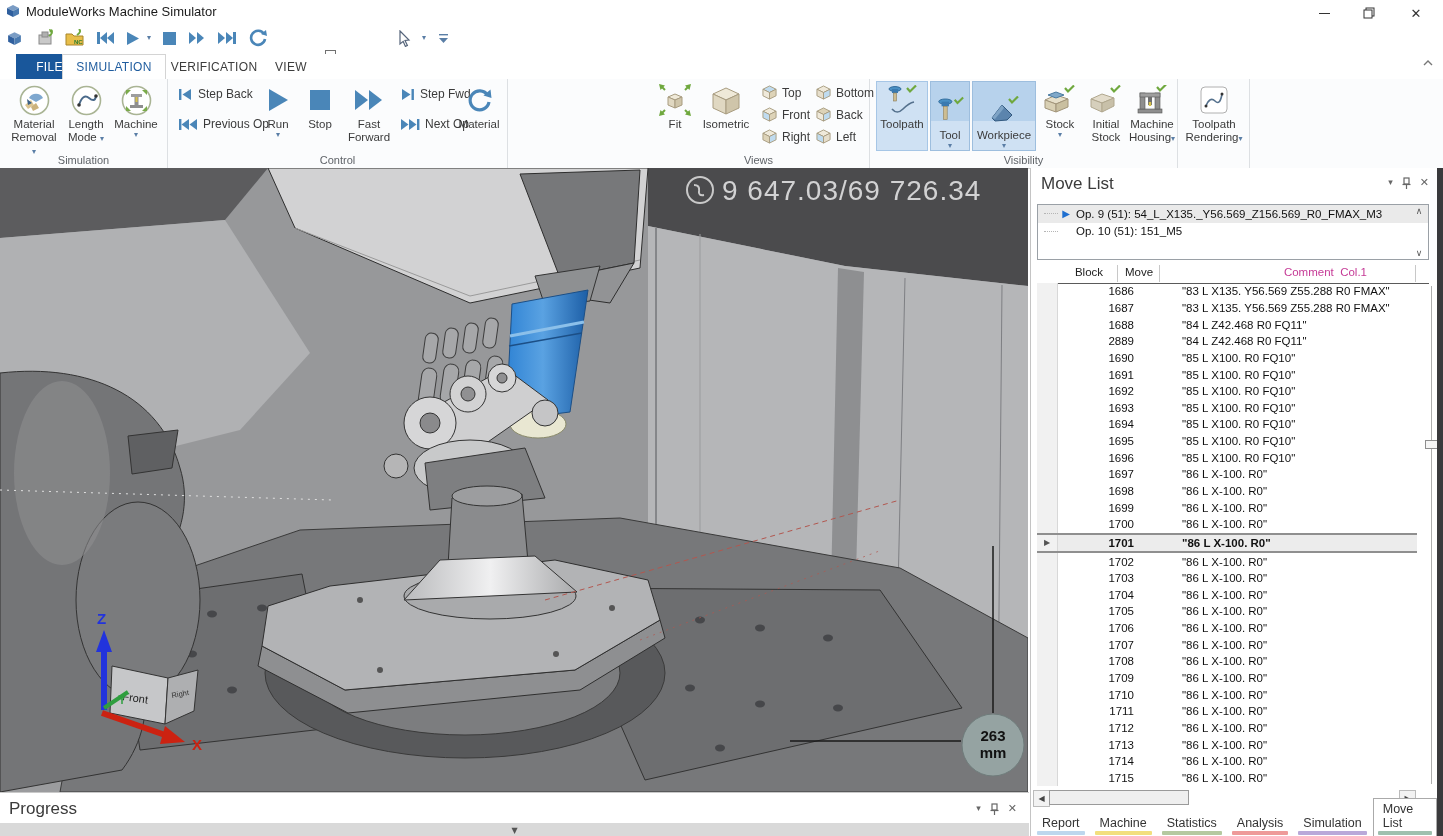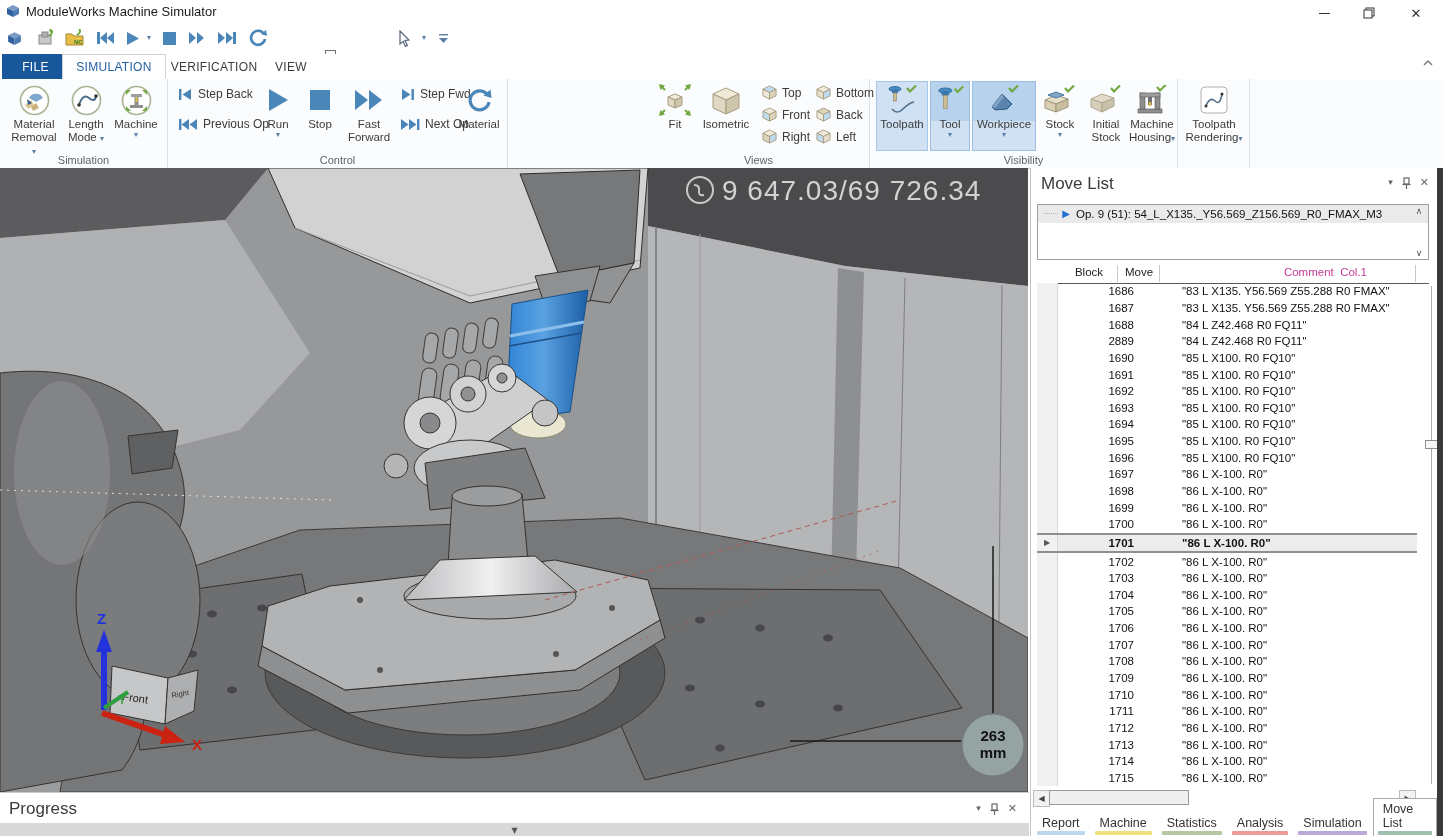--- a/index.html
+++ b/index.html
@@ -31,21 +31,21 @@
 
   
   .ribbon{position:absolute;left:0;top:79px;width:1443px;height:89px;background:#fbfcfd;border-bottom:1px solid #d0d0d0;}
   .grp{position:absolute;top:0;height:89px;border-right:1px solid #dde0e3;box-sizing:border-box;}
   .grp-label{position:absolute;bottom:2px;left:0;width:100%;text-align:center;font-size:11px;color:#5f6368;white-space:nowrap;}
   .bigbtn{position:absolute;top:3px;display:flex;flex-direction:column;align-items:center;
           font-size:11.5px;line-height:13px;color:#3b3b3b;text-align:center;}
   .bigbtn .ic{height:36px;display:flex;align-items:center;justify-content:center;}
   .smallbtn{position:absolute;display:flex;align-items:center;gap:5px;font-size:12px;color:#3b3b3b;white-space:nowrap;}
   .vis-active{background:#cfe1f3;border:1px solid #a6c6e6;box-sizing:border-box;}
-  .vis-deep{background:linear-gradient(#b7d2ec 58%,#cfe1f3 58%);border:1px solid #9dbede;box-sizing:border-box;}
+  .vis-deep{background:linear-gradient(#b7d2ec 58%,#cfe1f3 58%);border:1px solid #9dbede;box-sizing:border-box;justify-content:flex-end;}
   .ticks{position:absolute;left:522px;top:10px;width:116px;height:8px;
          background:repeating-linear-gradient(90deg,#555 0 1px,transparent 1px 6px);}
   .speed-track{position:absolute;left:518px;top:26px;width:122px;border-top:1px solid #8a8a8a;}
   .speed-thumb{position:absolute;left:574px;top:17px;width:9px;height:19px;background:#fdfdfd;border:1px solid #707070;}
 
   
   .viewport{position:absolute;left:0;top:168px;width:1028px;height:624px;background:#737373;overflow:hidden;}
 
   
   .sidepanel{position:absolute;left:1030px;top:168px;width:407px;height:668px;background:#fff;border-left:1px solid #c4c4c4;box-sizing:border-box;}
@@ -204,21 +204,21 @@
       </div>
     <div class="qbtn" style="left:436px;width:14px">
       <svg width="9" height="9" viewBox="0 0 9 9">
         <rect y="0" width="9" height="1.4" fill="#5a7ea6"></rect>
           <polygon points="0,4 9,4 4.5,9" fill="#5a7ea6"></polygon>
       </svg>
     </div>
   </div>
 
   <div class="tabrow">
-    <div class="rtab file" style="left:2px;width:67px">
+    <div class="rtab file" style="left:16px;width:67px">
         <span>FILE</span>
       </div>
     <div class="rtab active" style="left:62px;width:104px">
         <span>SIMULATION</span>
       </div>
     <div class="rtab" style="left:166px;width:96px">
         <span>VERIFICATION</span>
       </div>
     <div class="rtab" style="left:262px;width:58px">
         <span>VIEW</span>
@@ -705,20 +705,25 @@
         <span style="font-size:11px;color:#666">✕</span>
       </span>
     </div>
 
     <div class="ops-box">
       <div class="op-row current">
         <span class="op-dots"></span>
           <span class="op-marker">▶</span>
         <span class="op-label">Op. 9 (51): 54_L_X135._Y56.569_Z156.569_R0_FMAX_M3</span>
       </div>
+      <div class="op-row">
+        <span class="op-dots"></span>
+          <span class="op-marker"></span>
+        <span class="op-label">Op. 10 (51): 151_M5</span>
+      </div>
       <div class="ops-scroll">
         <span>∧</span>
         <span>∨</span>
       </div>
     </div>
 
     <div class="tbl-header">
       <span class="th-block">Block</span>
       <span class="th-sep" style="left:80px"></span>
       <span class="th-move">Move</span>

